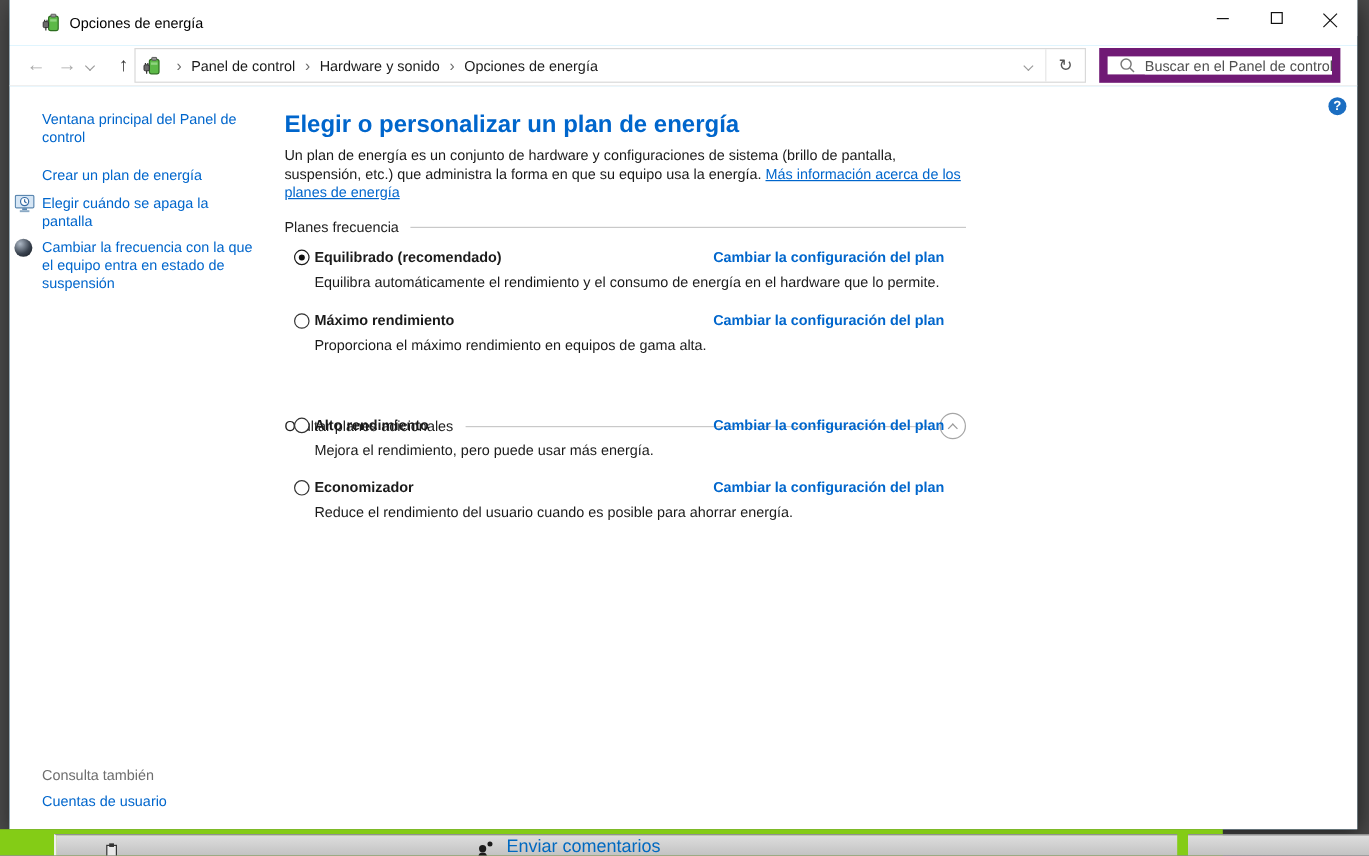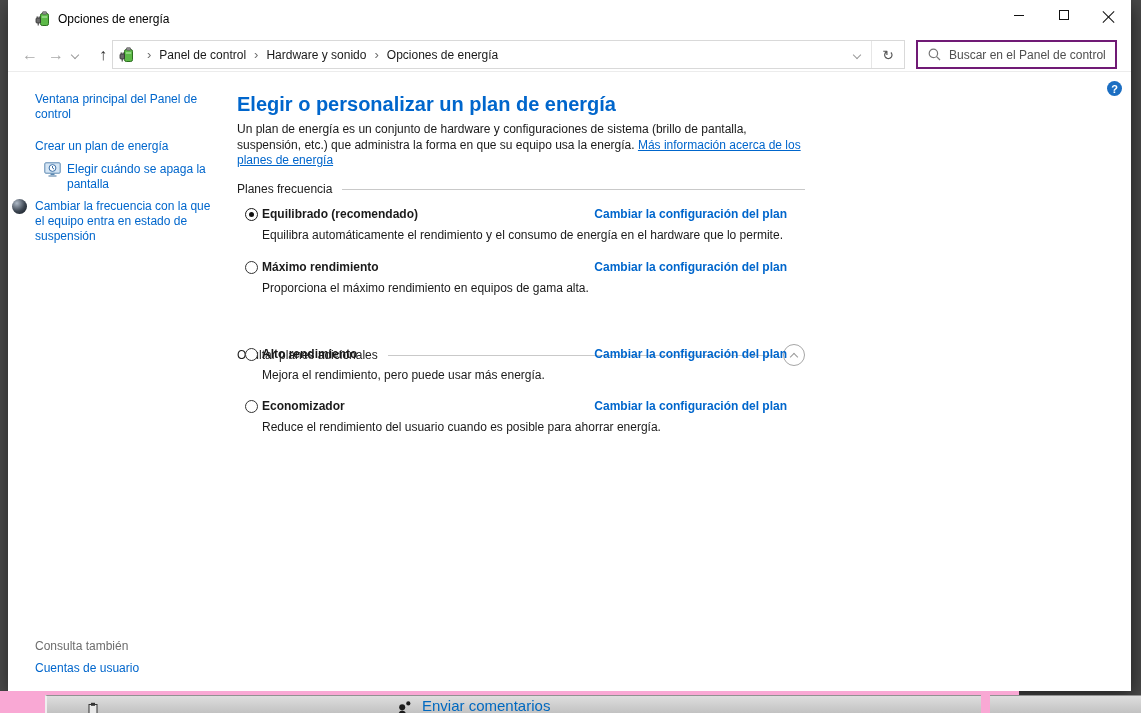--- a/index.html
+++ b/index.html
@@ -35,37 +35,37 @@
 
   .addressbar { position:absolute; left:104px; top:2px; width:793px; height:29px; border:1px solid #d9d9d9;
                 display:flex; align-items:center; padding-left:6px; background:#fff; }
   .crumb-icon { width:16px; height:16px; margin-right:4px; flex:0 0 auto; }
   .crumb-sep { color:#6d6d6d; margin:0 8px; font-size:13px; }
   .crumb { color:#1a1a1a; white-space:nowrap; }
   .addr-drop { margin-left:auto; width:28px; height:27px; display:flex; align-items:center; justify-content:center; }
   .addr-sep { width:1px; height:27px; background:#e6e6e6; }
   .addr-refresh { width:32px; height:27px; display:flex; align-items:center; justify-content:center; color:#555; font-size:14px; }
 
-  .searchbox { position:absolute; left:908px; top:2px; width:201px; height:29px; border:2px solid #701a75;
+  .searchbox { position:absolute; left:908px; top:2px; width:201px; height:29px; border:7px solid #701a75;
                display:flex; align-items:center; background:#fff; }
   .search-glyph { margin:0 8px 0 10px; flex:0 0 auto; }
   .searchbox input { border:none; outline:none; flex:1; font:12px "Liberation Sans","DejaVu Sans",sans-serif; color:#333; min-width:0; }
   .searchbox input::placeholder { color:#4f4f4f; opacity:1; }
 
   
   .content { position:absolute; left:0; top:72px; right:0; bottom:0; background:#fff; }
   .help-btn { position:absolute; right:9px; top:9px; width:15px; height:15px; border-radius:50%;
               background:#1b6ec2; color:#fff; font-size:11px; font-weight:bold;
               display:flex; align-items:center; justify-content:center; }
 
   
   .sidebar { position:absolute; left:0; top:0; width:229px; height:100%; padding:20px 0 0 27px; }
   .side-item { position:relative; width:184px; line-height:15px; color:#0066cc; cursor:pointer; }
   .side-item .mini-icon { position:absolute; left:-23px; top:0; }
-  .mb17{margin-bottom:17px;} .mb9{margin-bottom:9px;} .mb8{margin-bottom:8px;} .mb7{margin-bottom:7px;margin-left:32px;}
+  .mb17{margin-bottom:17px;} .mb9{margin-bottom:9px;} .mb8{margin-bottom:8px;} .mb7{margin-bottom:7px;}
   .see-also { position:absolute; left:27px; top:567px; }
   .see-also-header { color:#6d6d6d; margin-bottom:8px; }
   .see-also-link { color:#0066cc; cursor:pointer; }
 
   
   .main { position:absolute; left:229px; top:0; width:576px; }
   .page-title { position:absolute; left:0; top:21px; font-size:20px; color:#0066cc; font-weight:700; white-space:nowrap; }
   .intro { position:absolute; left:0; top:50px; width:576px; line-height:15.5px; }
   .intro a { color:#0066cc; text-decoration:underline; cursor:pointer; }
 
@@ -78,21 +78,21 @@
   .plan-row { position:absolute; left:0; width:568px; height:16px; }
   .radio { position:absolute; left:8px; top:1px; width:13px; height:13px; border:1px solid #333; border-radius:50%; background:#fff; }
   .radio.checked { border-color:#1a1a1a; }
   .radio.checked::after { content:""; position:absolute; left:3px; top:3px; width:5px; height:5px; border-radius:50%; background:#111; }
   .plan-name { position:absolute; left:25px; top:0; white-space:nowrap;font-weight:bold; }
   .plan-name.bold { font-weight:bold; }
   .plan-link { position:absolute; right:18px; top:0; color:#0066cc; white-space:nowrap; cursor:pointer;font-weight:bold; }
   .plan-desc { position:absolute; left:25px; white-space:nowrap; }
 
   
-  .bottom { position:absolute; left:0; top:691px; width:1019px; height:22px; background:#f9a8d4; }
+  .bottom { position:absolute; left:0; top:691px; width:1019px; height:22px; background:#84cc16; }
   .bg-panel { position:absolute; top:4px; height:18px; background:linear-gradient(180deg,#dedede,#c2c2c2); border-top:1px solid #919191; }
   .bg-panel-left { left:45px; width:936px; border-left:2px solid #efefef; }
   .bg-panel-right { left:990px; width:151px; }
   .bg-clip-icon { position:absolute; left:40px; top:6px; }
   .feedback { position:absolute; left:350px; top:1px; display:flex; align-items:flex-start; }
   .feedback-icon { margin:3px 10px 0 0; }
   .feedback-link { font-size:15px; color:#0069c0; cursor:pointer; white-space:nowrap; }
 </style>
 </head>
 <body>

